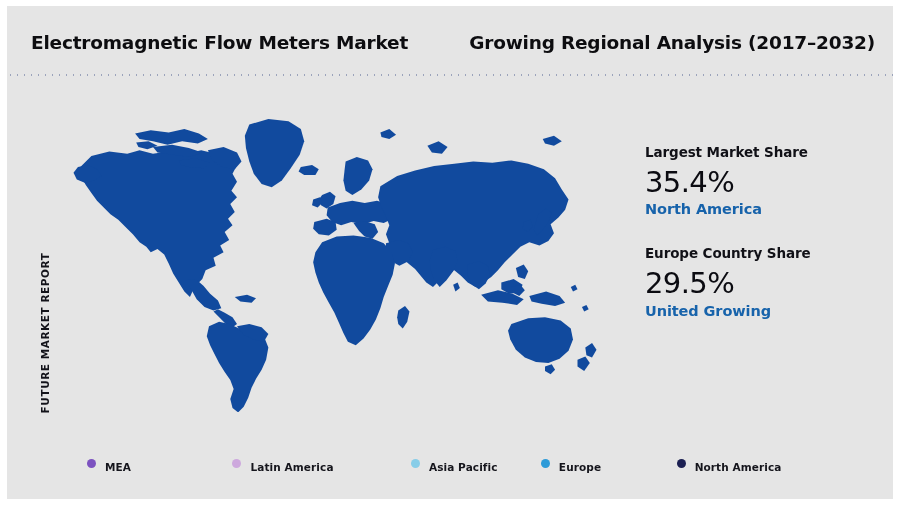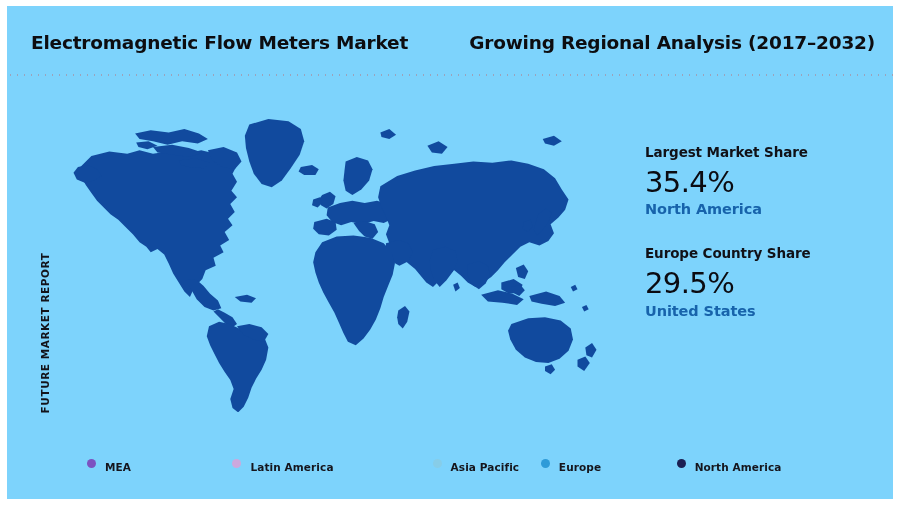--- a/index.html
+++ b/index.html
@@ -158,29 +158,29 @@
   }
   .legend-text {
     font-size: 10.5px;
     font-weight: 700;
     color: #15151c;
     letter-spacing: 0.1px;
     margin-top: 8px;
   }
   .lg-0 { width: 150px; }
   .lg-1 { width: 184px; }
-  .lg-2 { width: 134px; justify-content: center; }
+  .lg-2 { width: 134px; }
   .lg-3 { width: 140px; }
   .lg-4 { width: 120px; }
 </style>
 </head>
 <body>
 
 <div id="infographic">
-  <div class="card" style="background: #7dd3fc;">
+  <div class="card" style="background: #e5e5e5;">
 
     <div class="header">
       <div class="header-title">Electromagnetic Flow Meters Market</div>
       <div class="header-subtitle">Growing Regional Analysis (2017–2032)</div>
     </div>
     <div class="header-rule"></div>
 
     <div class="brand-vertical">
       <span>FUTURE MARKET REPORT</span>
     </div>
@@ -263,21 +263,21 @@
 
       <div class="stat-block">
         <div class="stat-label">Largest Market Share</div>
         <div class="stat-value">35.4%</div>
         <div class="stat-region" style="color: rgb(23, 99, 171);">North America</div>
       </div>
 
       <div class="stat-block">
         <div class="stat-label">Europe Country Share</div>
         <div class="stat-value">29.5%</div>
-        <div class="stat-region" style="color: rgb(23, 99, 171);">United States</div>
+        <div class="stat-region" style="color: rgb(23, 99, 171);">United Growing</div>
       </div>
 
     </div>
 
     <div class="legend">
 
       <div class="legend-item lg-0">
         <span class="legend-dot" style="background:#7c52c0"></span>
         <span class="legend-text">MEA</span>
       </div>

